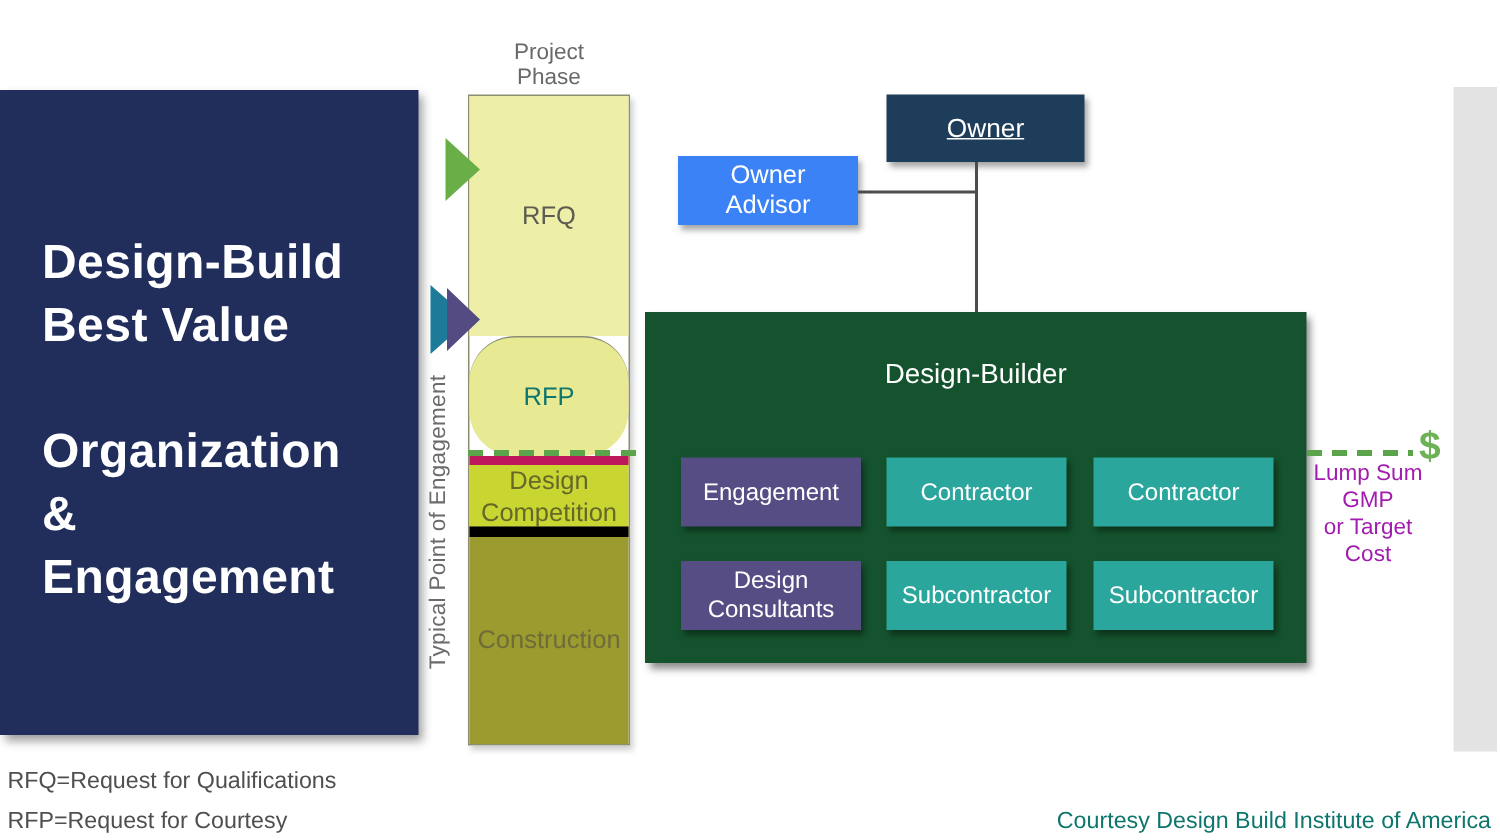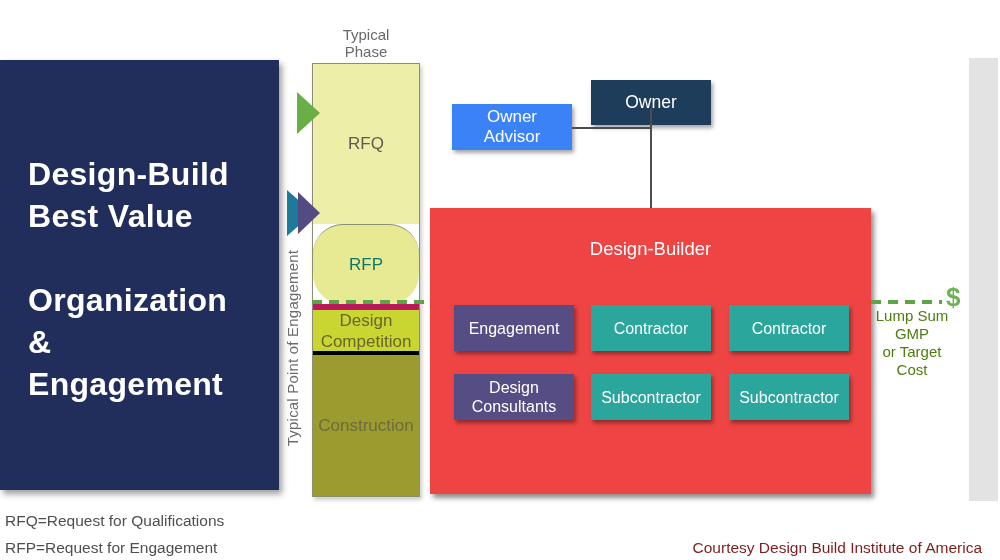--- a/index.html
+++ b/index.html
@@ -23,90 +23,90 @@
   .phase-bar{
     position:absolute;left:312px;top:63px;width:108px;height:434px;
     border:1px solid #8d8d72;box-sizing:border-box;display:flex;flex-direction:column;
     box-shadow:2px 3px 4px rgba(0,0,0,.2);
   }
   .seg{display:flex;align-items:center;justify-content:center;text-align:center;
     font-size:17px;box-sizing:border-box;}
   .seg-rfq{height:160px;background:#edefa9;color:#5c5c50;}
   .seg-rfp{height:80px;background:#e7ea93;color:#0f766e;border-top:1px solid #8d8d72;border-radius:30px;}
   .seg-dc{height:47px;background:#c9d632;color:#67672a;line-height:21px;border-top:6px solid #be185d;}
-  .seg-con{flex:1;background:#9b9b2f;color:#6e6c39;border-top:4px solid #000000;text-align:center;}
+  .seg-con{flex:1;background:#9b9b2f;color:#6e6c39;border-top:7px solid #000000;text-align:center;}
   .engagement-axis{
     position:absolute;left:292px;top:348px;transform:translate(-50%,-50%) rotate(-90deg);
     white-space:nowrap;color:#6b6b6b;font-size:15px;letter-spacing:.2px;
   }
   
   .tri{position:absolute;width:0;height:0;}
   .tri-green{left:297px;top:92px;border-top:21px solid transparent;border-bottom:21px solid transparent;
     border-left:23px solid #6aae47;z-index:5;}
   .tri-teal{left:287px;top:190px;border-top:23px solid transparent;border-bottom:23px solid transparent;
     border-left:26px solid #1d7a99;z-index:5;}
   .tri-purple{left:298px;top:192px;border-top:21px solid transparent;border-bottom:21px solid transparent;
     border-left:22px solid #544b82;z-index:6;}
   
   .node{
     position:absolute;display:flex;align-items:center;justify-content:center;text-align:center;
     color:#fff;box-shadow:2px 3px 4px rgba(0,0,0,.35);box-sizing:border-box;
   }
-  .owner-box{left:591px;top:80px;width:120px;height:45px;background:#1e3d5a;font-size:17.5px;}
+  .owner-box{left:591px;top:63px;width:132px;height:45px;background:#1e3d5a;font-size:17.5px;text-decoration:underline;}
   .owner-advisor-box{left:452px;top:104px;width:120px;height:46px;background:#3b82f6;
     font-size:17px;line-height:20px;padding:0 14px;}
   .connector{position:absolute;background:#4d4d4d;z-index:1;}
   .conn-v{left:650px;top:108px;width:2px;height:100px;}
   .conn-h{left:572px;top:127px;width:79px;height:2px;}
   .design-builder{
-    position:absolute;left:430px;top:208px;width:441px;height:286px;background:#ef4444;
+    position:absolute;left:430px;top:208px;width:441px;height:234px;background:#14532d;
     box-shadow:3px 4px 5px rgba(0,0,0,.45);z-index:2;
   }
   .db-title{position:absolute;left:0;top:30px;width:100%;text-align:center;color:#fff;font-size:18.5px;}
   .member{
     position:absolute;width:120px;height:46px;display:flex;align-items:center;justify-content:center;
     text-align:center;color:#fff;font-size:16px;line-height:19px;
     box-shadow:2px 3px 4px rgba(0,0,0,.4);box-sizing:border-box;padding:0 6px;
   }
   .purple{background:#564d85;}
   .tealbox{background:#2aa69c;}
   .m-r1{top:97px;} .m-r2{top:166px;}
   .m-c1{left:24px;} .m-c2{left:161px;} .m-c3{left:299px;}
   
   .dash{position:absolute;height:4px;z-index:4;
     background:repeating-linear-gradient(90deg,#5ca449 0 10px,transparent 10px 17px);}
   .dash-left{left:312px;top:300px;width:116px;}
   .dash-right{left:871px;top:300px;width:71px;}
   .dollar{position:absolute;left:946px;top:282px;color:#6db255;font-size:26px;font-weight:bold;z-index:4;}
   .lump-label{position:absolute;left:871px;top:307px;width:82px;text-align:center;
-    color:#4d7c0f;font-size:15px;line-height:18px;white-space:pre-line;z-index:4;}
+    color:#a21caf;font-size:15px;line-height:18px;white-space:pre-line;z-index:4;}
   
   .right-strip{position:absolute;left:969px;top:58px;width:29px;height:443px;background:#e3e3e3;}
   .footnote{position:absolute;left:5px;color:#4f4f4f;font-size:15.5px;}
   .fn1{top:512px;} .fn2{top:539px;}
-  .credit{position:absolute;right:18px;top:539px;color:#7f1d1d;font-size:15.5px;}
+  .credit{position:absolute;right:6px;top:539px;color:#0f766e;font-size:15.5px;}
 </style>
 </head>
 <body>
 
 <div class="stage">
 
   <div class="title-panel">
     <div class="title-text">
       <div>Design-Build</div>
       <div>Best Value</div>
       <div class="title-gap"></div>
       <div>Organization</div>
       <div>&amp;</div>
       <div>Engagement</div>
     </div>
   </div>
 
   <div class="phase-header">
-    <div>Typical</div>
+    <div>Project</div>
     <div>Phase</div>
   </div>
 
   <div class="phase-bar">
     <div class="seg seg-rfq">
       <span>RFQ</span>
     </div>
     <div class="seg seg-rfp">
       <span>RFP</span>
     </div>
@@ -162,16 +162,16 @@
   <div class="dash dash-right"></div>
   <div class="dollar">$</div>
   <div class="lump-label">Lump Sum
 GMP
 or Target
 Cost</div>
 
   <div class="right-strip"></div>
 
   <div class="footnote fn1">RFQ=Request for Qualifications</div>
-  <div class="footnote fn2">RFP=Request for Engagement</div>
+  <div class="footnote fn2">RFP=Request for Courtesy</div>
   <div class="credit">Courtesy Design Build Institute of America</div>
 
 </div>
 
 </body></html>

